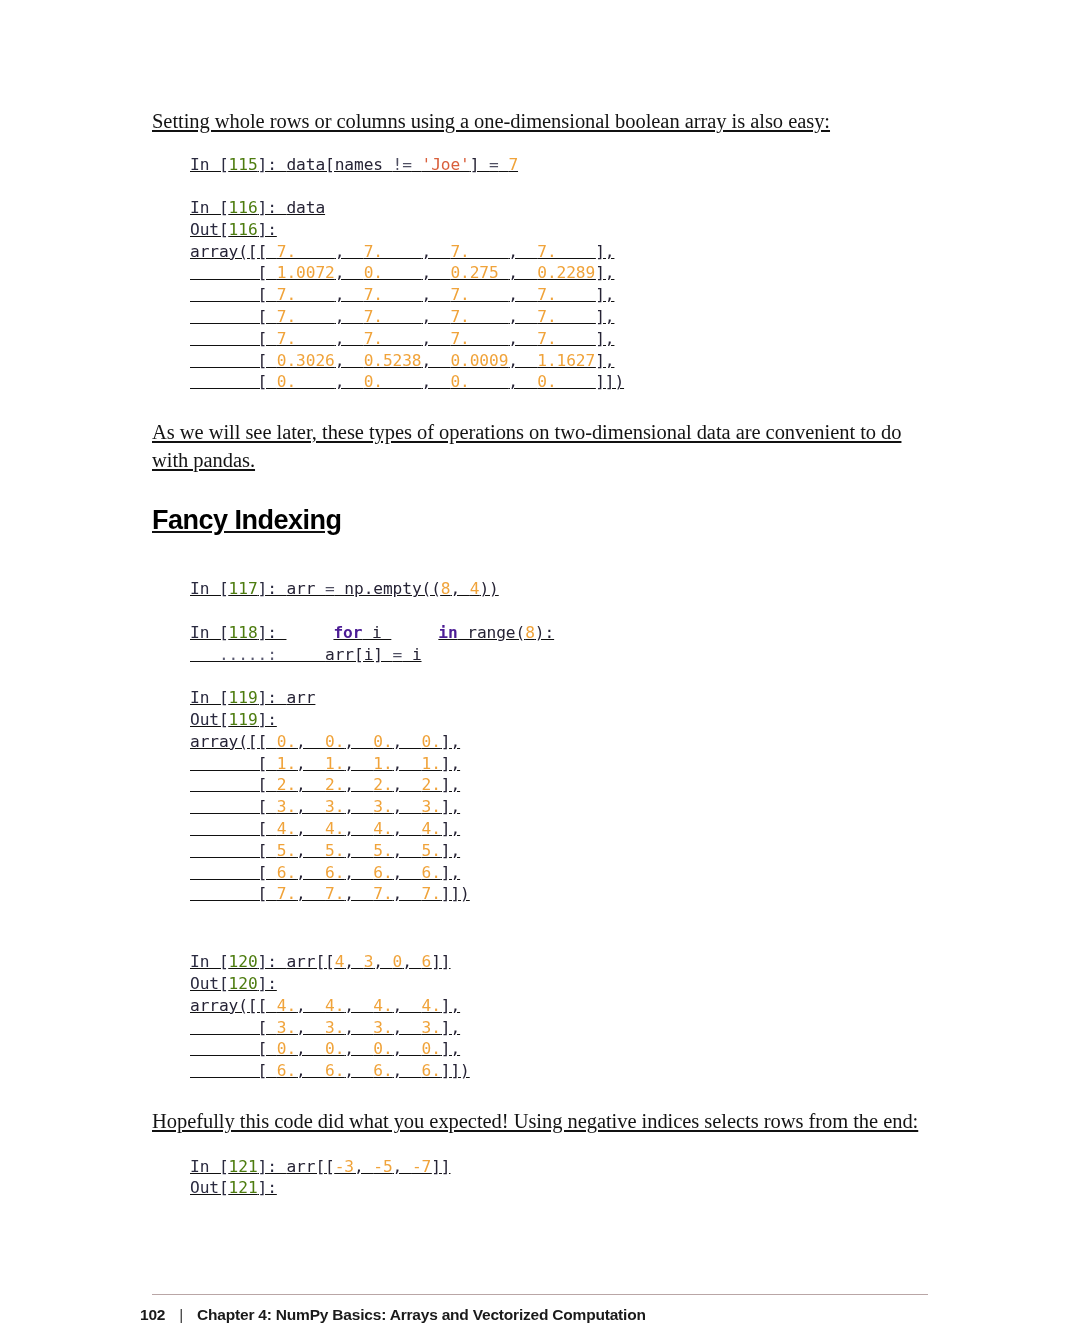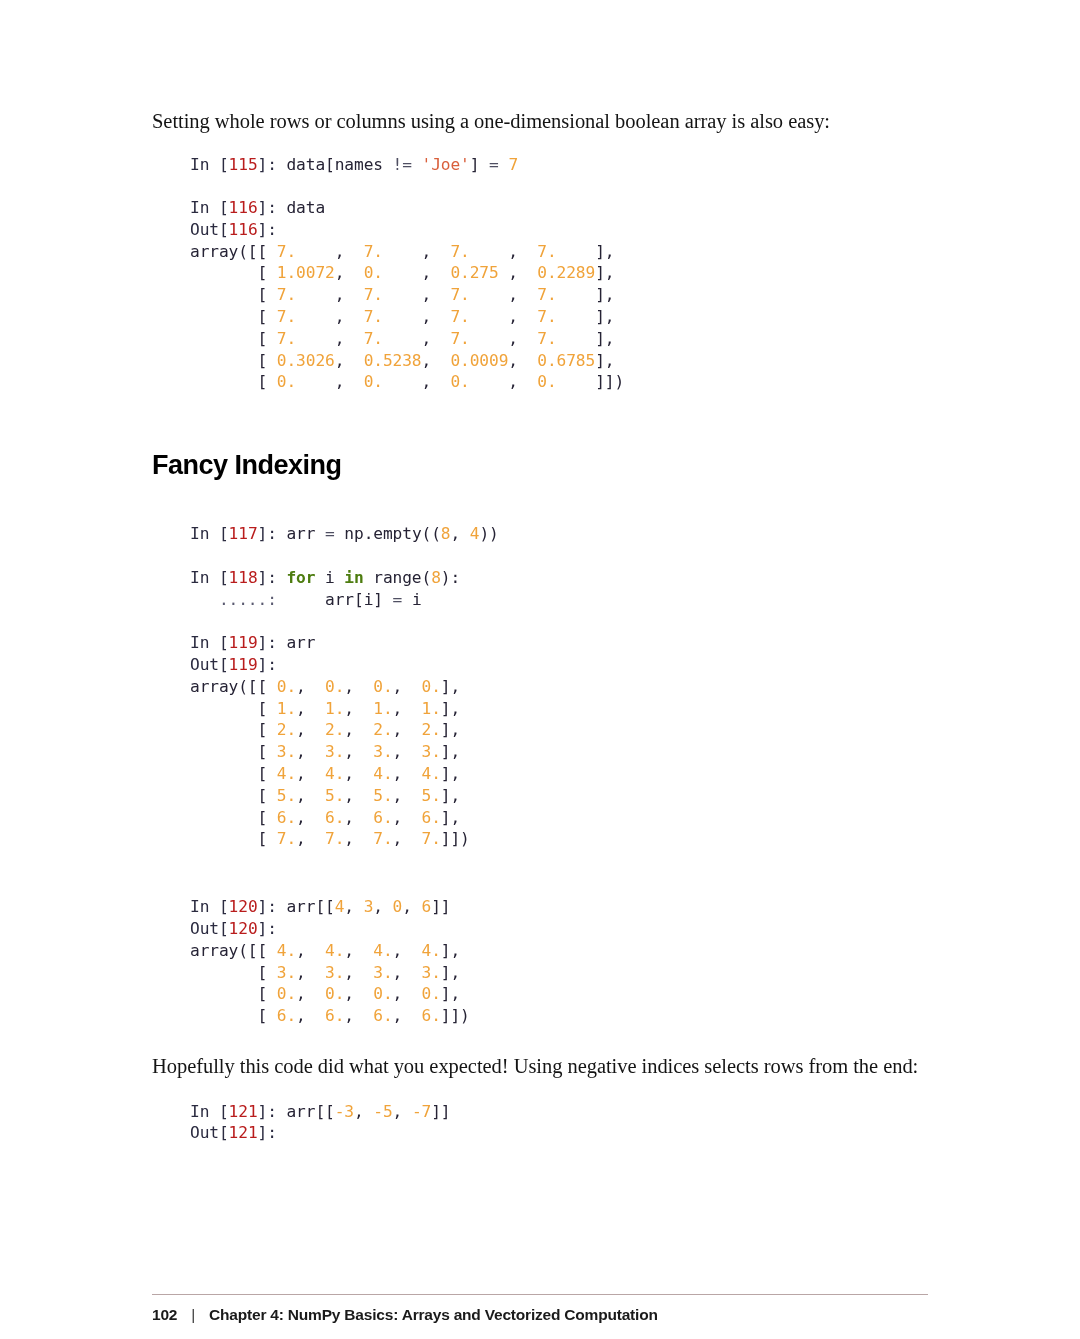--- a/index.html
+++ b/index.html
@@ -24,20 +24,21 @@
     width: 1080px;
     height: 1339px;
   }
 
   
   .content {
     position: absolute;
     left: 152px;
     top: 108px;
     width: 776px;
+    text-decoration: underline;
   }
 
   p.body-text {
     font-family: "Liberation Serif", serif;
     font-size: 20.5px;
     line-height: 27.5px;
     color: #141414;
     margin: 0 0 0 0;
     text-align: left;
     letter-spacing: -0.05px;
@@ -65,40 +66,40 @@
     line-height: 21.8px;
     margin: 0;
     padding: 0 0 0 38px;
     white-space: pre;
     color: #262335;
     letter-spacing: -0.1px;
   }
 
   
   .tok-prompt   { color: #2b2b40; }          
-  .tok-num-lbl  { color: #b91c1c; }          
+  .tok-num-lbl  { color: #4d7c0f; }          
   .tok-plain    { color: #262335; }          
   .tok-number   { color: #f0a33a; }          
   .tok-string   { color: #d95f3b; }          
-  .tok-kw       { color: #4d7c0f; font-weight: bold; } 
+  .tok-kw       { color: #4c1d95; font-weight: bold; margin-left: 47px; } 
   .tok-op       { color: #4f4f62; }          
   .tok-dots     { color: #5a5a70; }          
 
   
   .footer-rule {
     position: absolute;
     left: 152px;
     top: 1294px;
     width: 776px;
     height: 1px;
     background: #b9a6a6;
   }
   .footer-line {
     position: absolute;
-    left: 152px;
+    left: 140px;
     top: 1306px;
     width: 860px;
     font-family: "Liberation Sans", sans-serif;
     font-size: 15.5px;
     font-weight: bold;
     color: #1a1a1a;
     letter-spacing: -0.2px;
     white-space: nowrap;
   }
   .footer-page-num { margin-right: 14px; }
@@ -136,25 +137,26 @@
 
     <pre class="code-block"><span class="tok-prompt">In [<span class="tok-num-lbl" title="In [115]: ">115</span>]: </span><span class="tok-plain">data[names <span class="tok-op">!=</span> <span class="tok-string">'Joe'</span>] <span class="tok-op">=</span> <span class="tok-number">7</span></span>
 
 <span class="tok-prompt">In [<span class="tok-num-lbl">116</span>]: </span><span class="tok-plain">data</span>
 <span class="tok-prompt">Out[<span class="tok-num-lbl">116</span>]:</span>
 <span class="tok-plain">array([[ <span class="tok-number">7.    </span>,  <span class="tok-number">7.    </span>,  <span class="tok-number">7.    </span>,  <span class="tok-number">7.    </span>],
        [ <span class="tok-number">1.0072</span>,  <span class="tok-number">0.    </span>,  <span class="tok-number">0.275 </span>,  <span class="tok-number">0.2289</span>],
        [ <span class="tok-number">7.    </span>,  <span class="tok-number">7.    </span>,  <span class="tok-number">7.    </span>,  <span class="tok-number">7.    </span>],
        [ <span class="tok-number">7.    </span>,  <span class="tok-number">7.    </span>,  <span class="tok-number">7.    </span>,  <span class="tok-number">7.    </span>],
        [ <span class="tok-number">7.    </span>,  <span class="tok-number">7.    </span>,  <span class="tok-number">7.    </span>,  <span class="tok-number">7.    </span>],
-       [ <span class="tok-number">0.3026</span>,  <span class="tok-number">0.5238</span>,  <span class="tok-number">0.0009</span>,  <span class="tok-number">0.6785</span>],
+       [ <span class="tok-number">0.3026</span>,  <span class="tok-number">0.5238</span>,  <span class="tok-number">0.0009</span>,  <span class="tok-number">1.1627</span>],
        [ <span class="tok-number">0.    </span>,  <span class="tok-number">0.    </span>,  <span class="tok-number">0.    </span>,  <span class="tok-number">0.    </span>]])</span></pre>
 
     <div style="height:26px"></div>
 
+    <p class="body-text">As we will see later, these types of operations on two-dimensional data are convenient to do with pandas.</p>
 
     <div style="height:30px"></div>
 
     <h2 class="section-heading">Fancy Indexing</h2>
 
     <div style="height:22px"></div>
 
 
     <div style="height:20px"></div>
 

